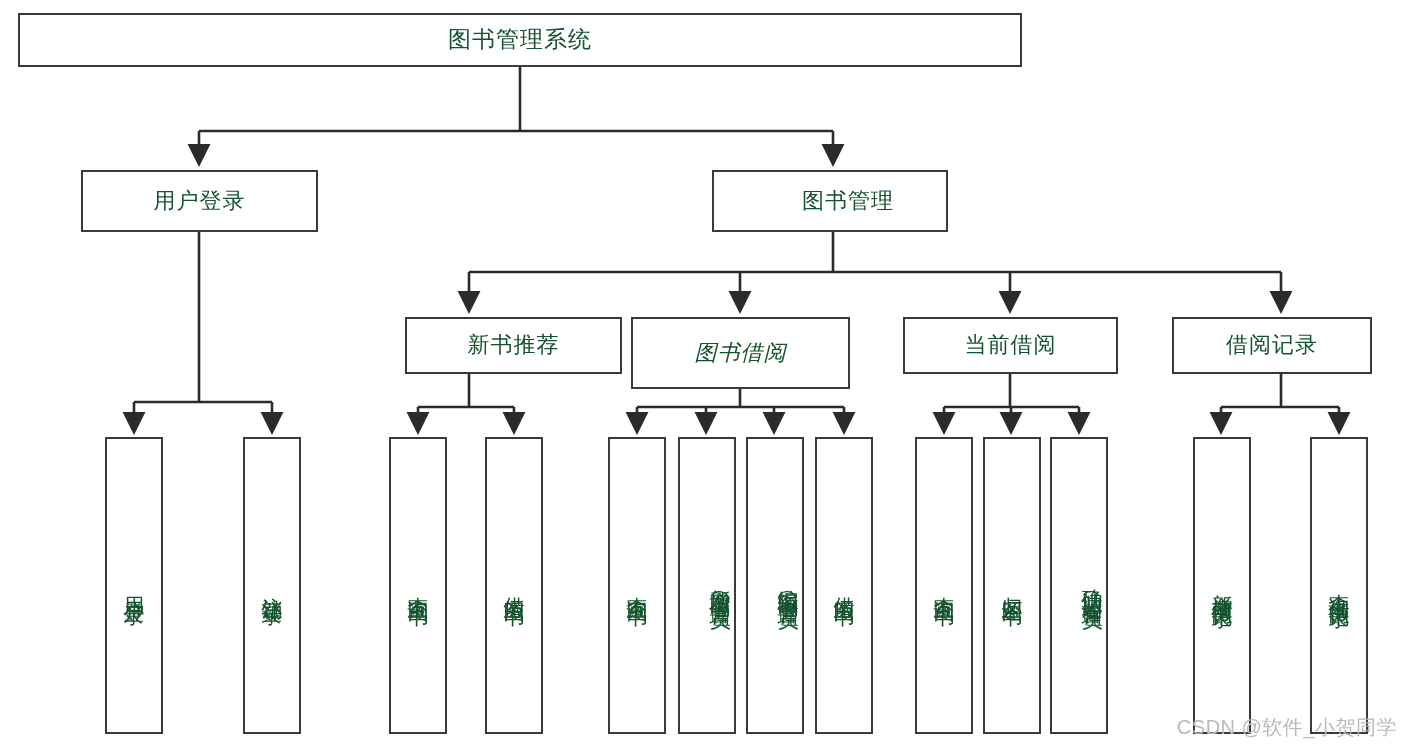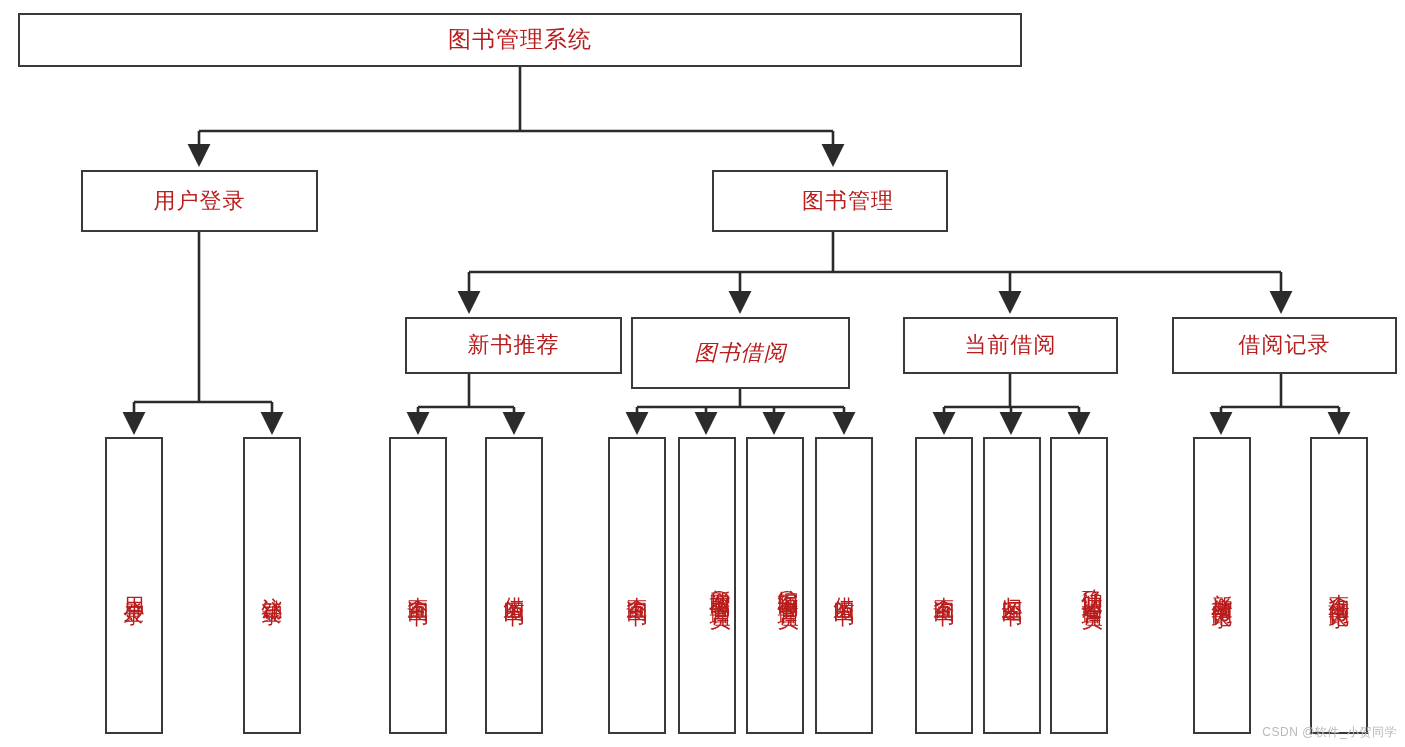--- a/index.html
+++ b/index.html
@@ -24,21 +24,21 @@
     top: 0;
     width: 1405px;
     height: 747px;
     pointer-events: none;
   }
   .node {
     position: absolute;
     box-sizing: border-box;
     border: 2.5px solid #3a3a3a;
     background: #ffffff;
-    color: #b91c1c;
+    color: #14532d;
     display: flex;
     align-items: center;
     justify-content: center;
     text-align: center;
     z-index: 2;
   }
   .node.horiz {
     font-size: 22px;
     letter-spacing: 1px;
     line-height: 1.2;
@@ -56,21 +56,21 @@
     align-items: flex-start;
     justify-content: center;
   }
   .node.vert.centered {
     align-items: center;
   }
   .watermark {
     position: absolute;
     right: 8px;
     bottom: 6px;
-    font-size: 12px;
+    font-size: 20px;
     color: #b9b9b9;
     white-space: nowrap;
     z-index: 3;
     letter-spacing: 0.5px;
   }
 </style>
 </head>
 <body>
 
 <div id="canvas">
@@ -126,21 +126,21 @@
   </svg>
 
   <div class="node horiz root" style="left:18px; top:13px; width:1004px; height:54px;">图书管理系统</div>
 
   <div class="node horiz" style="left:81px; top:170px; width:237px; height:62px;">用户登录</div>
   <div class="node horiz" style="left:712px; top:170px; width:236px; height:62px;padding-left:36px;">图书管理</div>
 
   <div class="node horiz" style="left:361px; top:317px; width:217px; height:57px;margin-left:44px;">新书推荐</div>
   <div class="node horiz" style="left:631px; top:317px; width:219px; height:72px;font-style:italic;">图书借阅</div>
   <div class="node horiz" style="left:903px; top:317px; width:215px; height:57px;">当前借阅</div>
-  <div class="node horiz" style="left:1172px; top:317px; width:225px; height:57px;">借阅记录</div>
+  <div class="node horiz" style="left:1172px; top:317px; width:200px; height:57px;">借阅记录</div>
 
   <div class="node vert centered" style="left:105px; top:437px; width:58px; height:297px;">用户登录</div>
   <div class="node vert centered" style="left:243px; top:437px; width:58px; height:297px;">注销登录</div>
 
   <div class="node vert centered" style="left:389px; top:437px; width:58px; height:297px;">查询图书</div>
   <div class="node vert centered" style="left:485px; top:437px; width:58px; height:297px;">借阅图书</div>
 
   <div class="node vert centered" style="left:608px; top:437px; width:58px; height:297px;">查询图书</div>
   <div class="node vert" style="left:678px; top:437px; width:58px; height:297px;">新增图书（管理员）</div>
   <div class="node vert" style="left:746px; top:437px; width:58px; height:297px;">编辑图书（管理员）</div>

